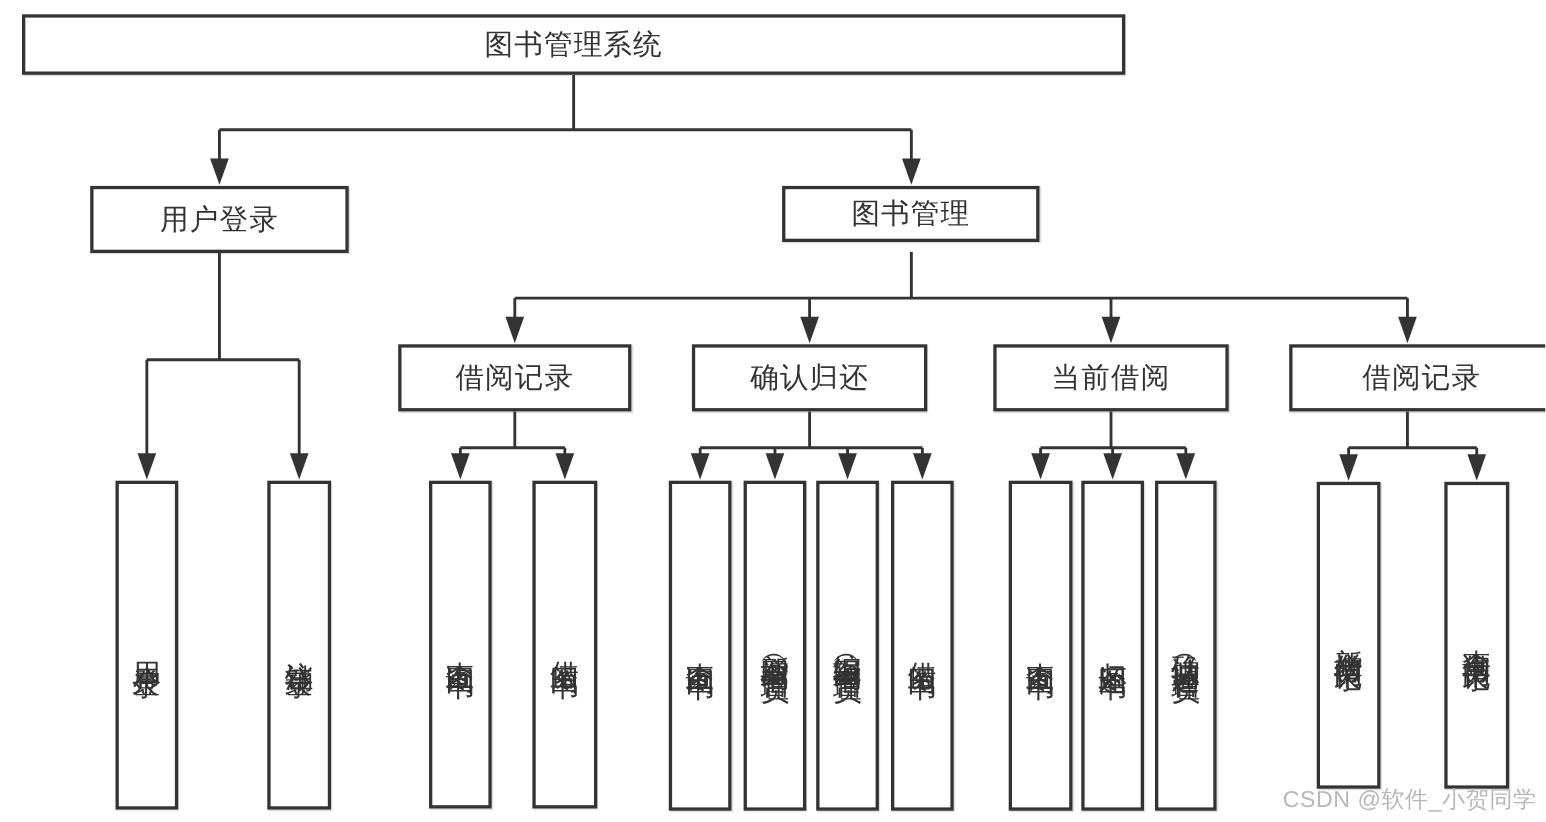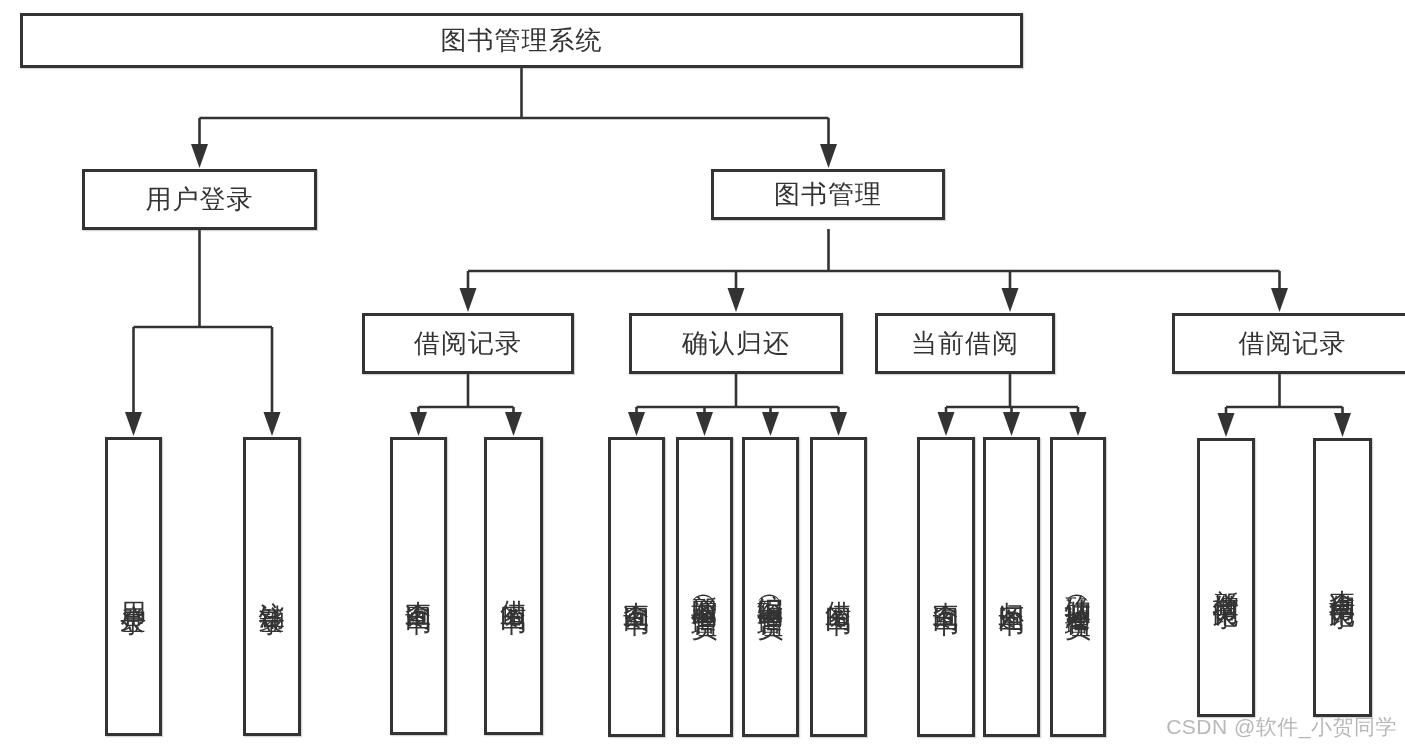--- a/index.html
+++ b/index.html
@@ -140,21 +140,21 @@
   <div class="node" style="left:711px;top:169px;width:234px;height:51px">
     <span class="hlabel">图书管理</span>
   </div>
 
   <div class="node" style="left:362px;top:313px;width:212px;height:61px">
     <span class="hlabel">借阅记录</span>
   </div>
   <div class="node" style="left:629px;top:313px;width:214px;height:61px">
     <span class="hlabel">确认归还</span>
   </div>
-  <div class="node" style="left:875px;top:313px;width:180px;height:61px">
+  <div class="node" style="left:903px;top:313px;width:214px;height:61px">
     <span class="hlabel">当前借阅</span>
   </div>
   <div class="node" style="left:1172px;top:313px;width:241px;height:61px">
     <span class="hlabel">借阅记录</span>
   </div>
 
   <div class="node leaf" style="left:105px;top:437px;width:57px;height:299px">
     <span class="vlabel">用户登录</span>
   </div>
   <div class="node leaf" style="left:243px;top:437px;width:58px;height:299px">

